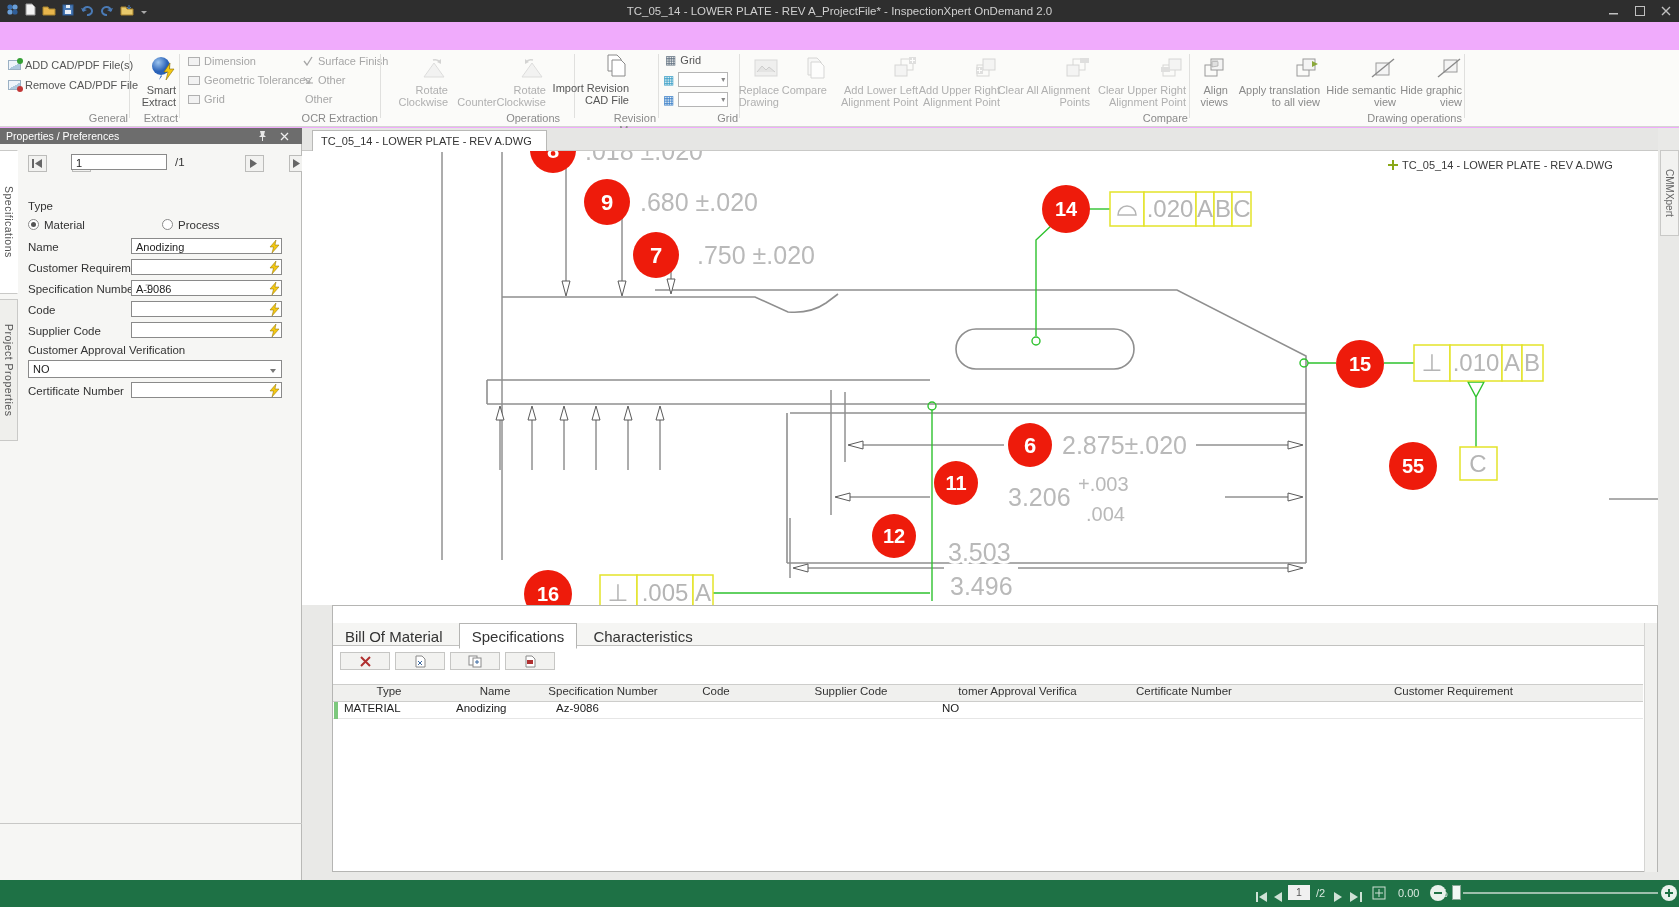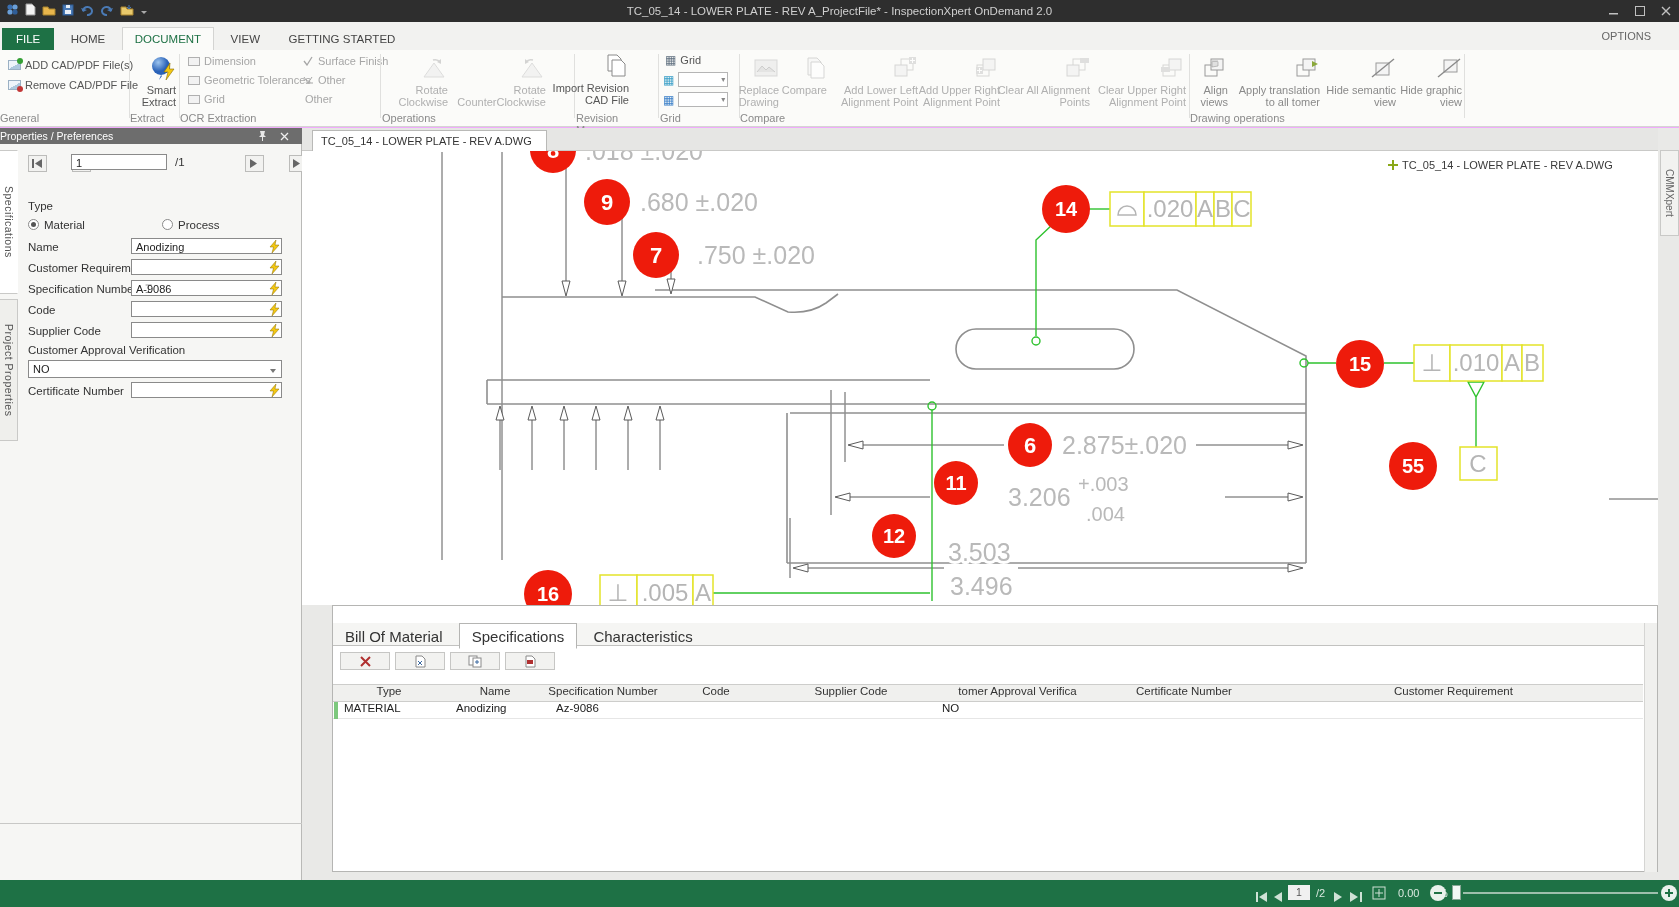--- a/index.html
+++ b/index.html
@@ -13,37 +13,37 @@
 #titlebar .title{position:absolute;left:0;right:0;top:0;height:22px;line-height:22px;text-align:center;font-size:11.5px;color:#cfcfcf;pointer-events:none}
 .winbtn{width:26px;height:18px;display:flex;align-items:center;justify-content:center}
 
 #tabrow{left:0;top:22px;width:1679px;height:28px;background:#f2f2f0;border-bottom:0}
 .rtab{font-size:11.5px;color:#444;padding:5px 12px;margin-top:5px;display:inline-block}
 .rtab.file{background:#1e7145;color:#fff;padding:5px 14px;margin-left:2px}
 .rtab.active{background:#fbfbf9;color:#1e7145;border:1px solid #d4d4d2;border-bottom:none}
 #options{position:absolute;right:28px;top:8px;font-size:11px;color:#666}
 
 #ribbon{left:0;top:50px;width:1679px;height:77px;background:#fbfbf9;border-bottom:1px solid #d5d5d3}
-.glab{position:absolute;top:62px;font-size:11px;color:#8a8a8a;text-align:left}
+.glab{position:absolute;top:62px;font-size:11px;color:#8a8a8a;text-align:right}
 .gdiv{position:absolute;top:4px;height:64px;width:1px;background:#e0e0de}
 .ritem{position:absolute;display:flex;align-items:center;gap:4px;font-size:11px;color:#a6a6a6;white-space:nowrap}
 .ritem2{color:#555}
 .rbig{position:absolute;display:flex;flex-direction:column;align-items:flex-end;font-size:11px;line-height:12px;text-align:center;color:#777;white-space:nowrap}
 .rbig .ic{height:28px;display:flex;align-items:center;justify-content:center;margin-bottom:2px}
 .rbig.dis{color:#b0b0b0}
 .rbig.dis svg{opacity:.55}
 .icbox{width:13px;height:10px;border:1px solid #9ab0c4;background:linear-gradient(150deg,#eef4fa 55%,#aec8dd 55%);position:relative;display:inline-block}
 .badge{position:absolute;width:6px;height:6px;border-radius:50%;right:-3px;top:-3px}
 .badge.g{background:#35a035}.badge.r{background:#c23737;top:auto;bottom:-3px}
 .miniic{width:12px;height:9px;border:1px solid #b0b0b0;display:inline-block;background:#f2f2f2}
 .gridglyph{font-size:12px;line-height:12px;color:#5f6f7f}
 .combo{width:50px;height:15px;background:#fff;border:1px solid #b5b5b5;display:inline-flex;align-items:center;justify-content:flex-end;font-size:8px;color:#888;padding-right:2px}
 
 #props{left:0;top:128px;width:302px;height:752px;background:#f6f6f4;border-right:1px solid #b9b9b7}
-#propshead{left:0;top:0;width:302px;height:16px;background:#6d6d6d;color:#fff;font-size:10.5px;line-height:16px;}
+#propshead{left:0;top:0;width:302px;height:16px;background:#6d6d6d;color:#fff;font-size:10.5px;line-height:16px;padding-left:6px}
 .vtabs{left:0;top:22px;width:18px}
 .vtab{width:18px;background:#efefec;border:1px solid #c9c9c7;border-left:none;color:#555;font-size:10.5px;display:flex;align-items:center;justify-content:center;padding:8px 0}
 .vtab span{writing-mode:vertical-lr;text-orientation:sideways;letter-spacing:.5px}
 .vtab.on{background:#fff;border-right:1px solid #fff}
 .navbtn{width:19px;height:17px;background:#f2f2f0;border:1px solid #bcbcba;display:inline-flex;align-items:center;justify-content:center;position:relative}
 .plabel{font-size:11.5px;color:#333;position:absolute}
 .pinput{position:absolute;height:16px;background:#fff;border:1px solid #8a8a8a;font-size:11px;color:#222;line-height:14px;padding:1px 14px 0 4px;overflow:hidden;white-space:nowrap}
 .bolt{position:absolute;right:1px;top:1px}
 .radio{width:11px;height:11px;border:1px solid #8a8a8a;border-radius:50%;background:#fff;position:absolute}
 .radio.on::after{content:"";display:block;width:5px;height:5px;margin:2px;border-radius:50%;background:#555}
@@ -130,28 +130,20 @@
           </svg>
         </span>
       <span class="winbtn">
           <svg width="10" height="10">
             <path d="M1 1 L9 9 M9 1 L1 9" stroke="#c0c0c0" stroke-width="1.4"></path>
           </svg>
         </span>
     </div>
   </div>
 
-  <div id="tabrow" class="abs">
-    <span class="rtab file">FILE</span>
-    <span class="rtab">HOME</span>
-    <span class="rtab active">DOCUMENT</span>
-    <span class="rtab">VIEW</span>
-    <span class="rtab">GETTING STARTED</span>
-    <span id="options">OPTIONS</span>
-  </div>
 
   <div id="ribbon" class="abs">
 
     <div class="ritem ritem2" style="left:8px;top:9px">
       <span class="icbox">
           <span class="badge g"></span>
         </span>
       <span>ADD CAD/PDF File(s)</span>
     </div>
     <div class="ritem ritem2" style="left:8px;top:29px">
@@ -348,21 +340,21 @@
     </div>
     <div class="rbig" style="left:1228px;top:4px;width:92px;color:#8a8a8a">
       <span class="ic">
           <svg width="26" height="22">
             <rect x="3" y="8" width="12" height="11" fill="none" stroke="#9a9a9a"></rect>
             <rect x="9" y="2" width="12" height="11" fill="#f4f4f4" stroke="#9a9a9a"></rect>
             <path d="M18 4 l6 3 -6 3 z" fill="#8aa83a"></path>
           </svg>
         </span>
       <span>Apply translation</span>
-        <span>to all tomer</span>
+        <span>to all view</span>
     </div>
     <div class="rbig" style="left:1322px;top:4px;width:74px;color:#8a8a8a">
       <span class="ic">
           <svg width="26" height="22">
             <rect x="6" y="6" width="13" height="12" fill="#f4f4f4" stroke="#9a9a9a"></rect>
             <path d="M2 20 L24 2" stroke="#8a8a8a" stroke-width="1.4"></path>
           </svg>
         </span>
       <span>Hide semantic</span>
         <span>view</span>

